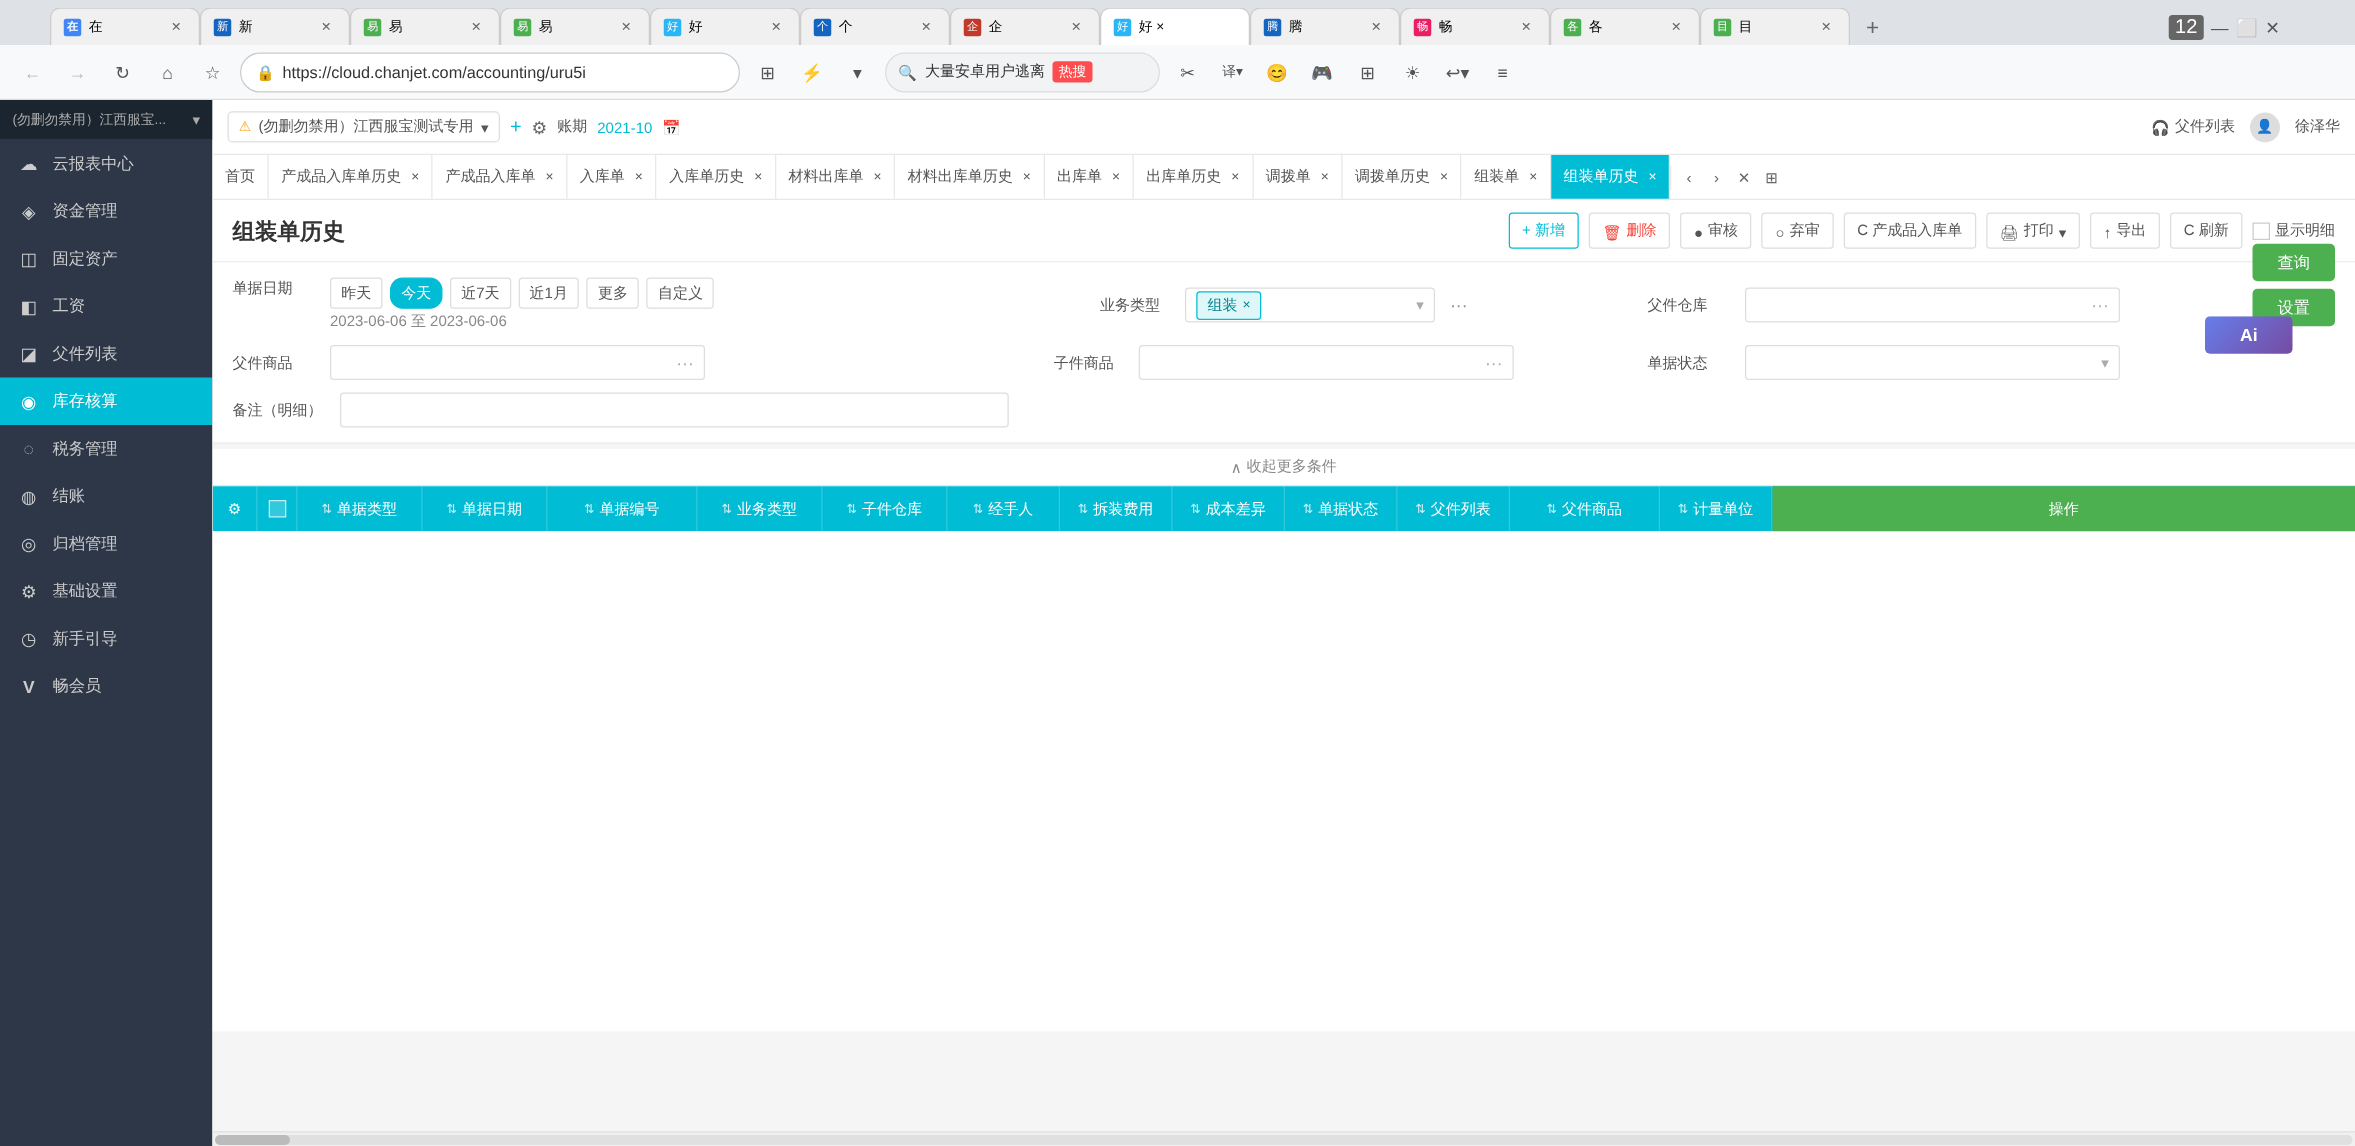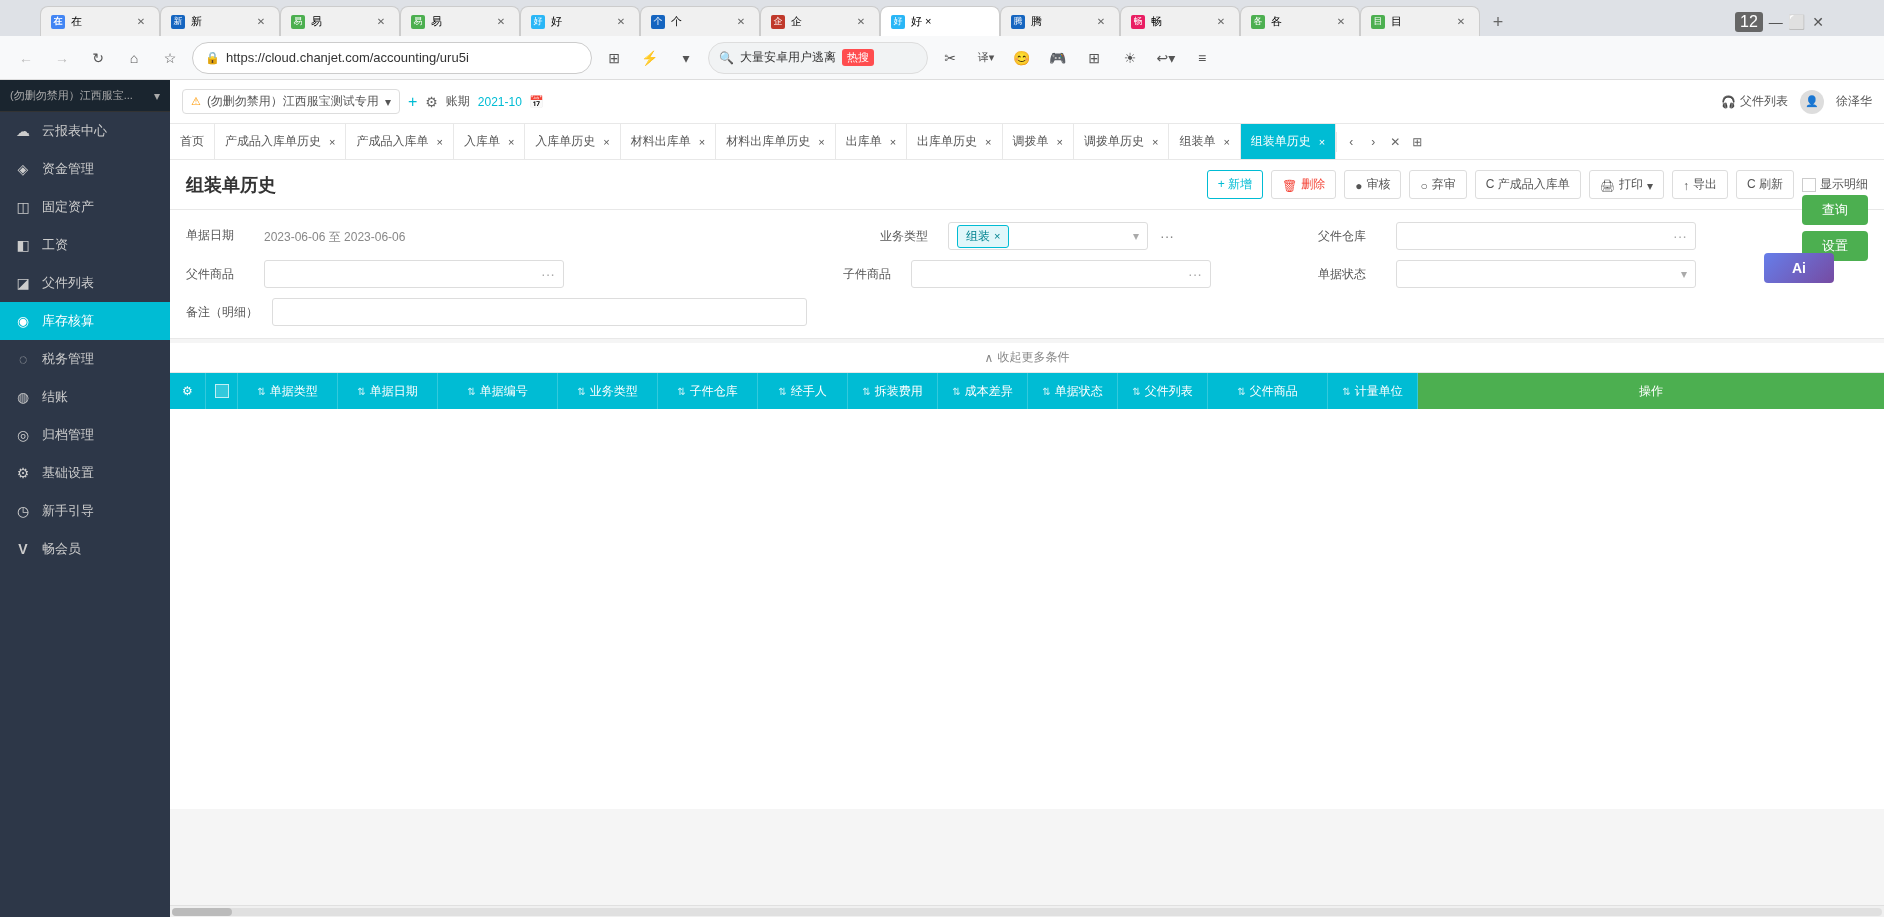--- a/index.html
+++ b/index.html
@@ -392,20 +392,28 @@
         </div>
       </div>
 
       <div class="filter-section">
 
         <div class="filter-row">
 
           <div style="display:flex; align-items:flex-start; gap:8px; flex:1;">
             <span class="filter-label">单据日期</span>
             <div>
+              <div class="date-filter">
+                <div class="date-btn">昨天</div>
+                <div class="date-btn active">今天</div>
+                <div class="date-btn">近7天</div>
+                <div class="date-btn">近1月</div>
+                <div class="date-btn">更多</div>
+                <div class="date-btn">自定义</div>
+              </div>
               <div class="date-range">2023-06-06 至 2023-06-06</div>
             </div>
           </div>
 
           <div style="display:flex; align-items:center; gap:8px; flex:1; justify-content:center;">
             <span class="filter-label" style="width:60px;">业务类型</span>
             <div class="filter-select" style="min-width:200px;">
               <div class="filter-tag">
                 <span>组装</span>
                 <span class="remove">×</span>

